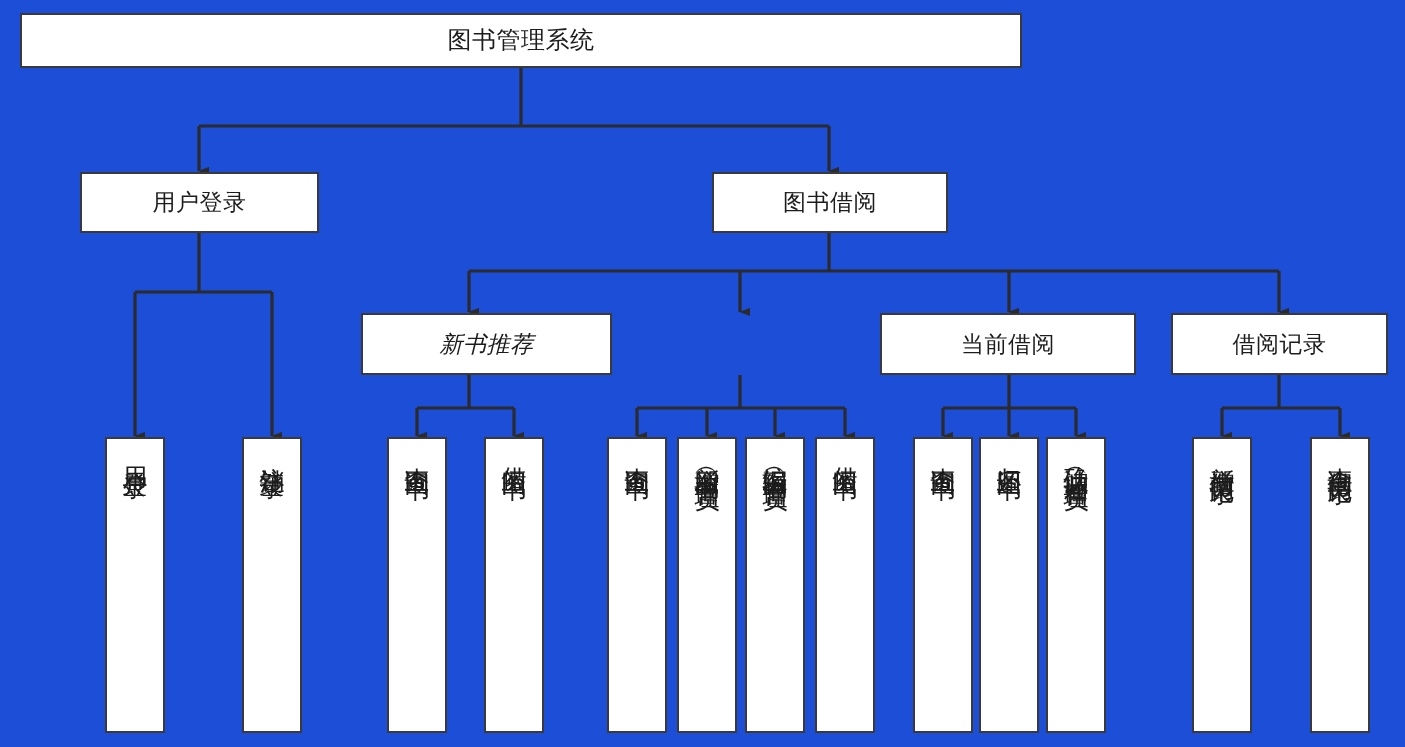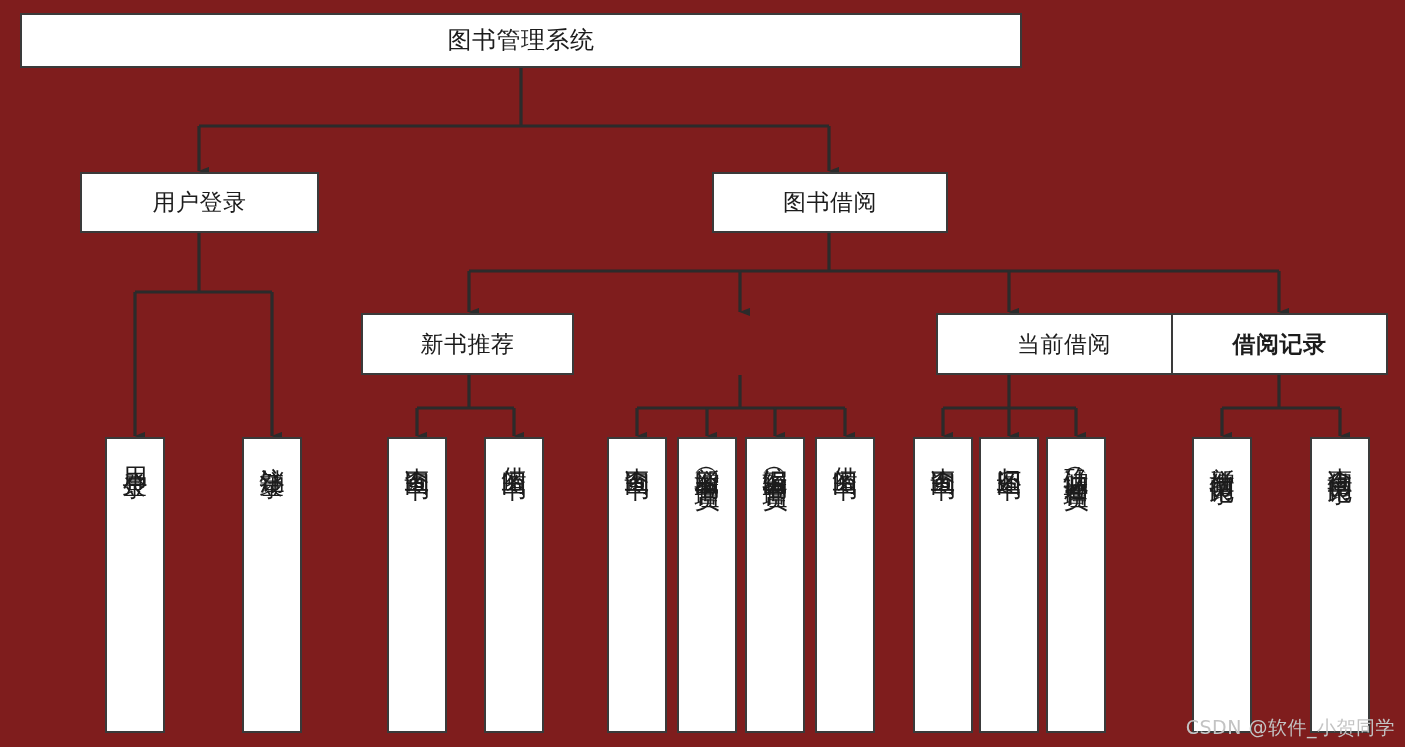--- a/index.html
+++ b/index.html
@@ -7,21 +7,21 @@
     padding: 0;
     background: #ffffff;
   }
   body {
     font-family: "DejaVu Sans", "Liberation Sans", sans-serif;
   }
   #canvas {
     position: relative;
     width: 1405px;
     height: 747px;
-    background: #7f1d1d;
+    background: #1d4ed8;
     overflow: hidden;
   }
   svg.wires {
     position: absolute;
     left: 0;
     top: 0;
     width: 1405px;
     height: 747px;
     pointer-events: none;
   }
@@ -130,27 +130,27 @@
     <span class="txt">图书管理系统</span>
   </div>
 
   <div class="node h" style="left:80px; top:172px; width:239px; height:61px;">
     <span class="txt">用户登录</span>
   </div>
   <div class="node h" style="left:712px; top:172px; width:236px; height:61px;">
     <span class="txt">图书借阅</span>
   </div>
 
-  <div class="node h" style="left:361px; top:313px; width:213px; height:62px;">
+  <div class="node h" style="left:361px; top:313px; width:251px; height:62px;font-style:italic;">
     <span class="txt">新书推荐</span>
   </div>
-  <div class="node h" style="left:936px; top:313px; width:256px; height:62px;">
+  <div class="node h" style="left:880px; top:313px; width:256px; height:62px;">
     <span class="txt">当前借阅</span>
   </div>
-  <div class="node h" style="left:1171px; top:313px; width:217px; height:62px;font-weight:bold;">
+  <div class="node h" style="left:1171px; top:313px; width:217px; height:62px;">
     <span class="txt">借阅记录</span>
   </div>
 
   <div class="node v" style="left:105px; top:437px; width:60px; height:296px;">
     <span class="txt">用户登录</span>
   </div>
   <div class="node v" style="left:242px; top:437px; width:60px; height:296px;">
     <span class="txt">注销登录</span>
   </div>
 
@@ -184,15 +184,14 @@
     <span class="txt">确认归还（管理员）</span>
   </div>
 
   <div class="node v" style="left:1192px; top:437px; width:60px; height:296px;">
     <span class="txt">新增借阅记录</span>
   </div>
   <div class="node v" style="left:1310px; top:437px; width:60px; height:296px;">
     <span class="txt">查询借阅记录</span>
   </div>
 
-  <div class="watermark">CSDN @软件_小贺同学</div>
 
 </div>
 
 </body></html>

